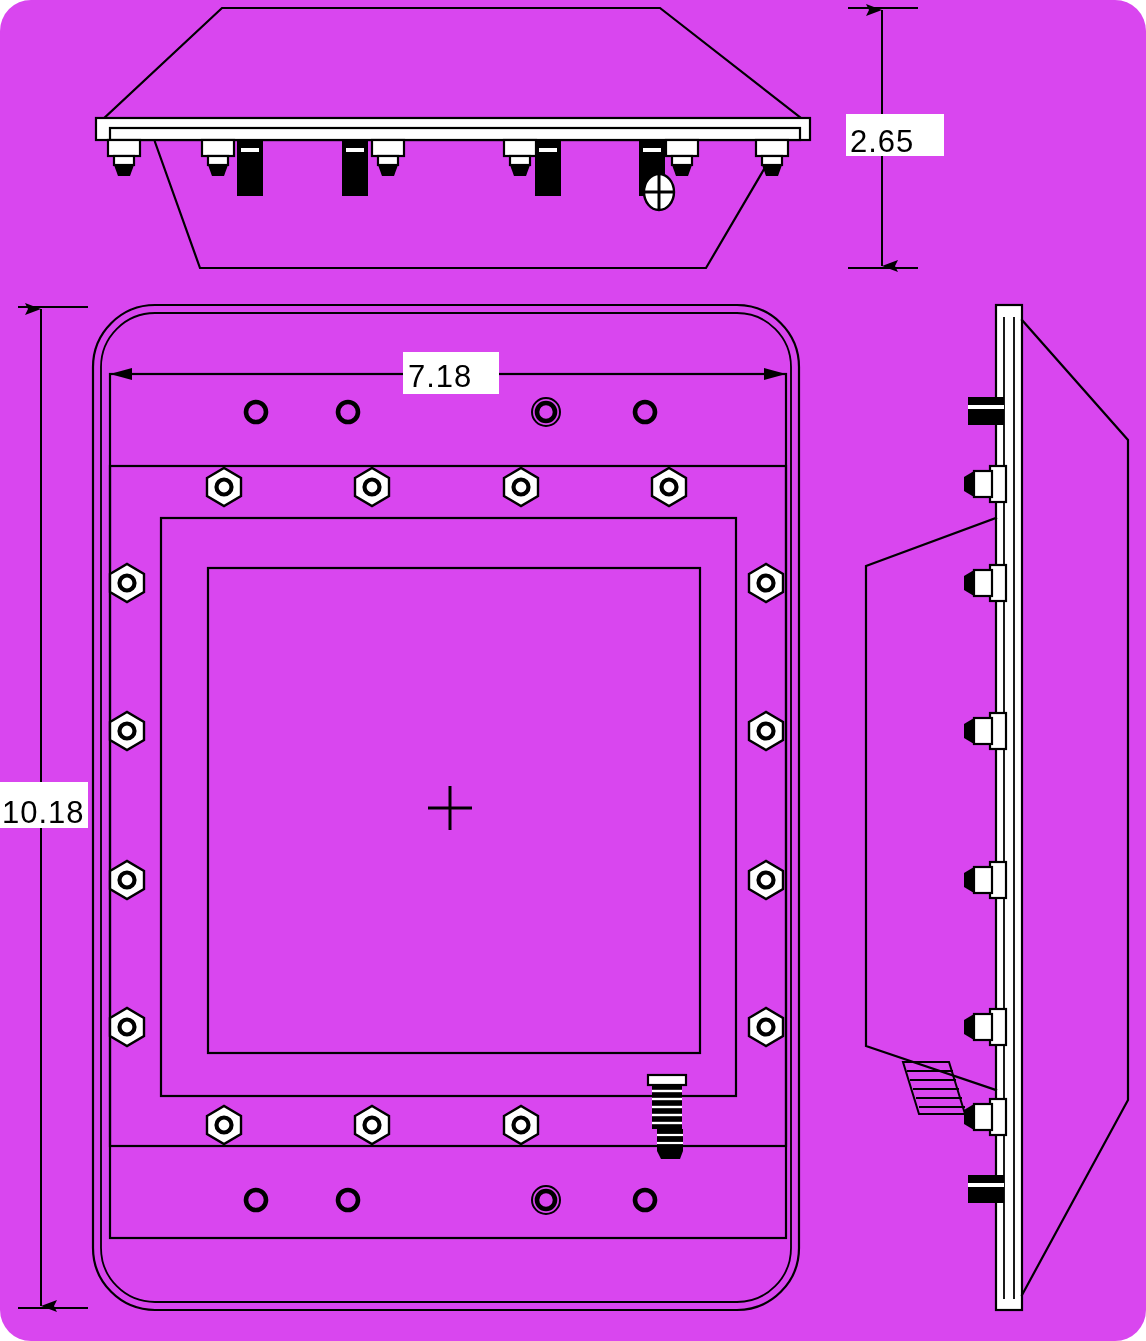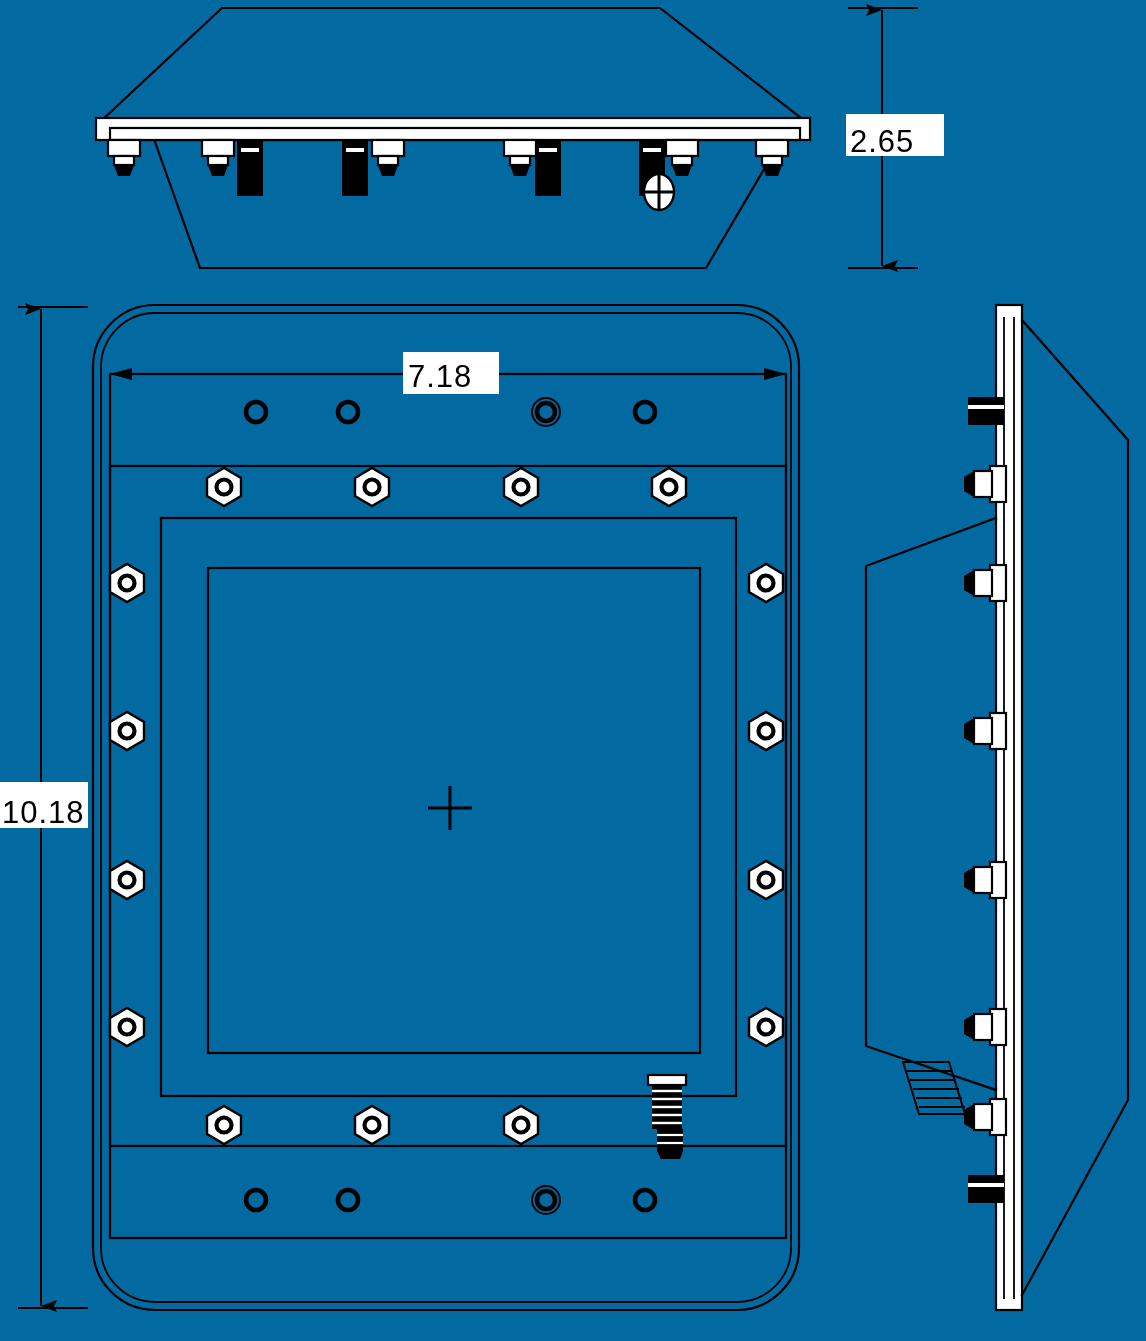--- a/index.html
+++ b/index.html
@@ -8,22 +8,23 @@
     padding: 0;
     background: #ffffff;
   }
   body {
     font-family: "Liberation Sans", sans-serif;
   }
   #drawing-root {
     position: relative;
     width: 1146px;
     height: 1341px;
-    background: #0369a1;
+    background: #d946ef;
     overflow: hidden;
+    border-radius: 31px;
   }
   svg#drawing-svg {
     display: block;
     width: 1146px;
     height: 1341px;
   }
   .ln {
     stroke: #000000;
     stroke-width: 2.2;
     fill: none;

